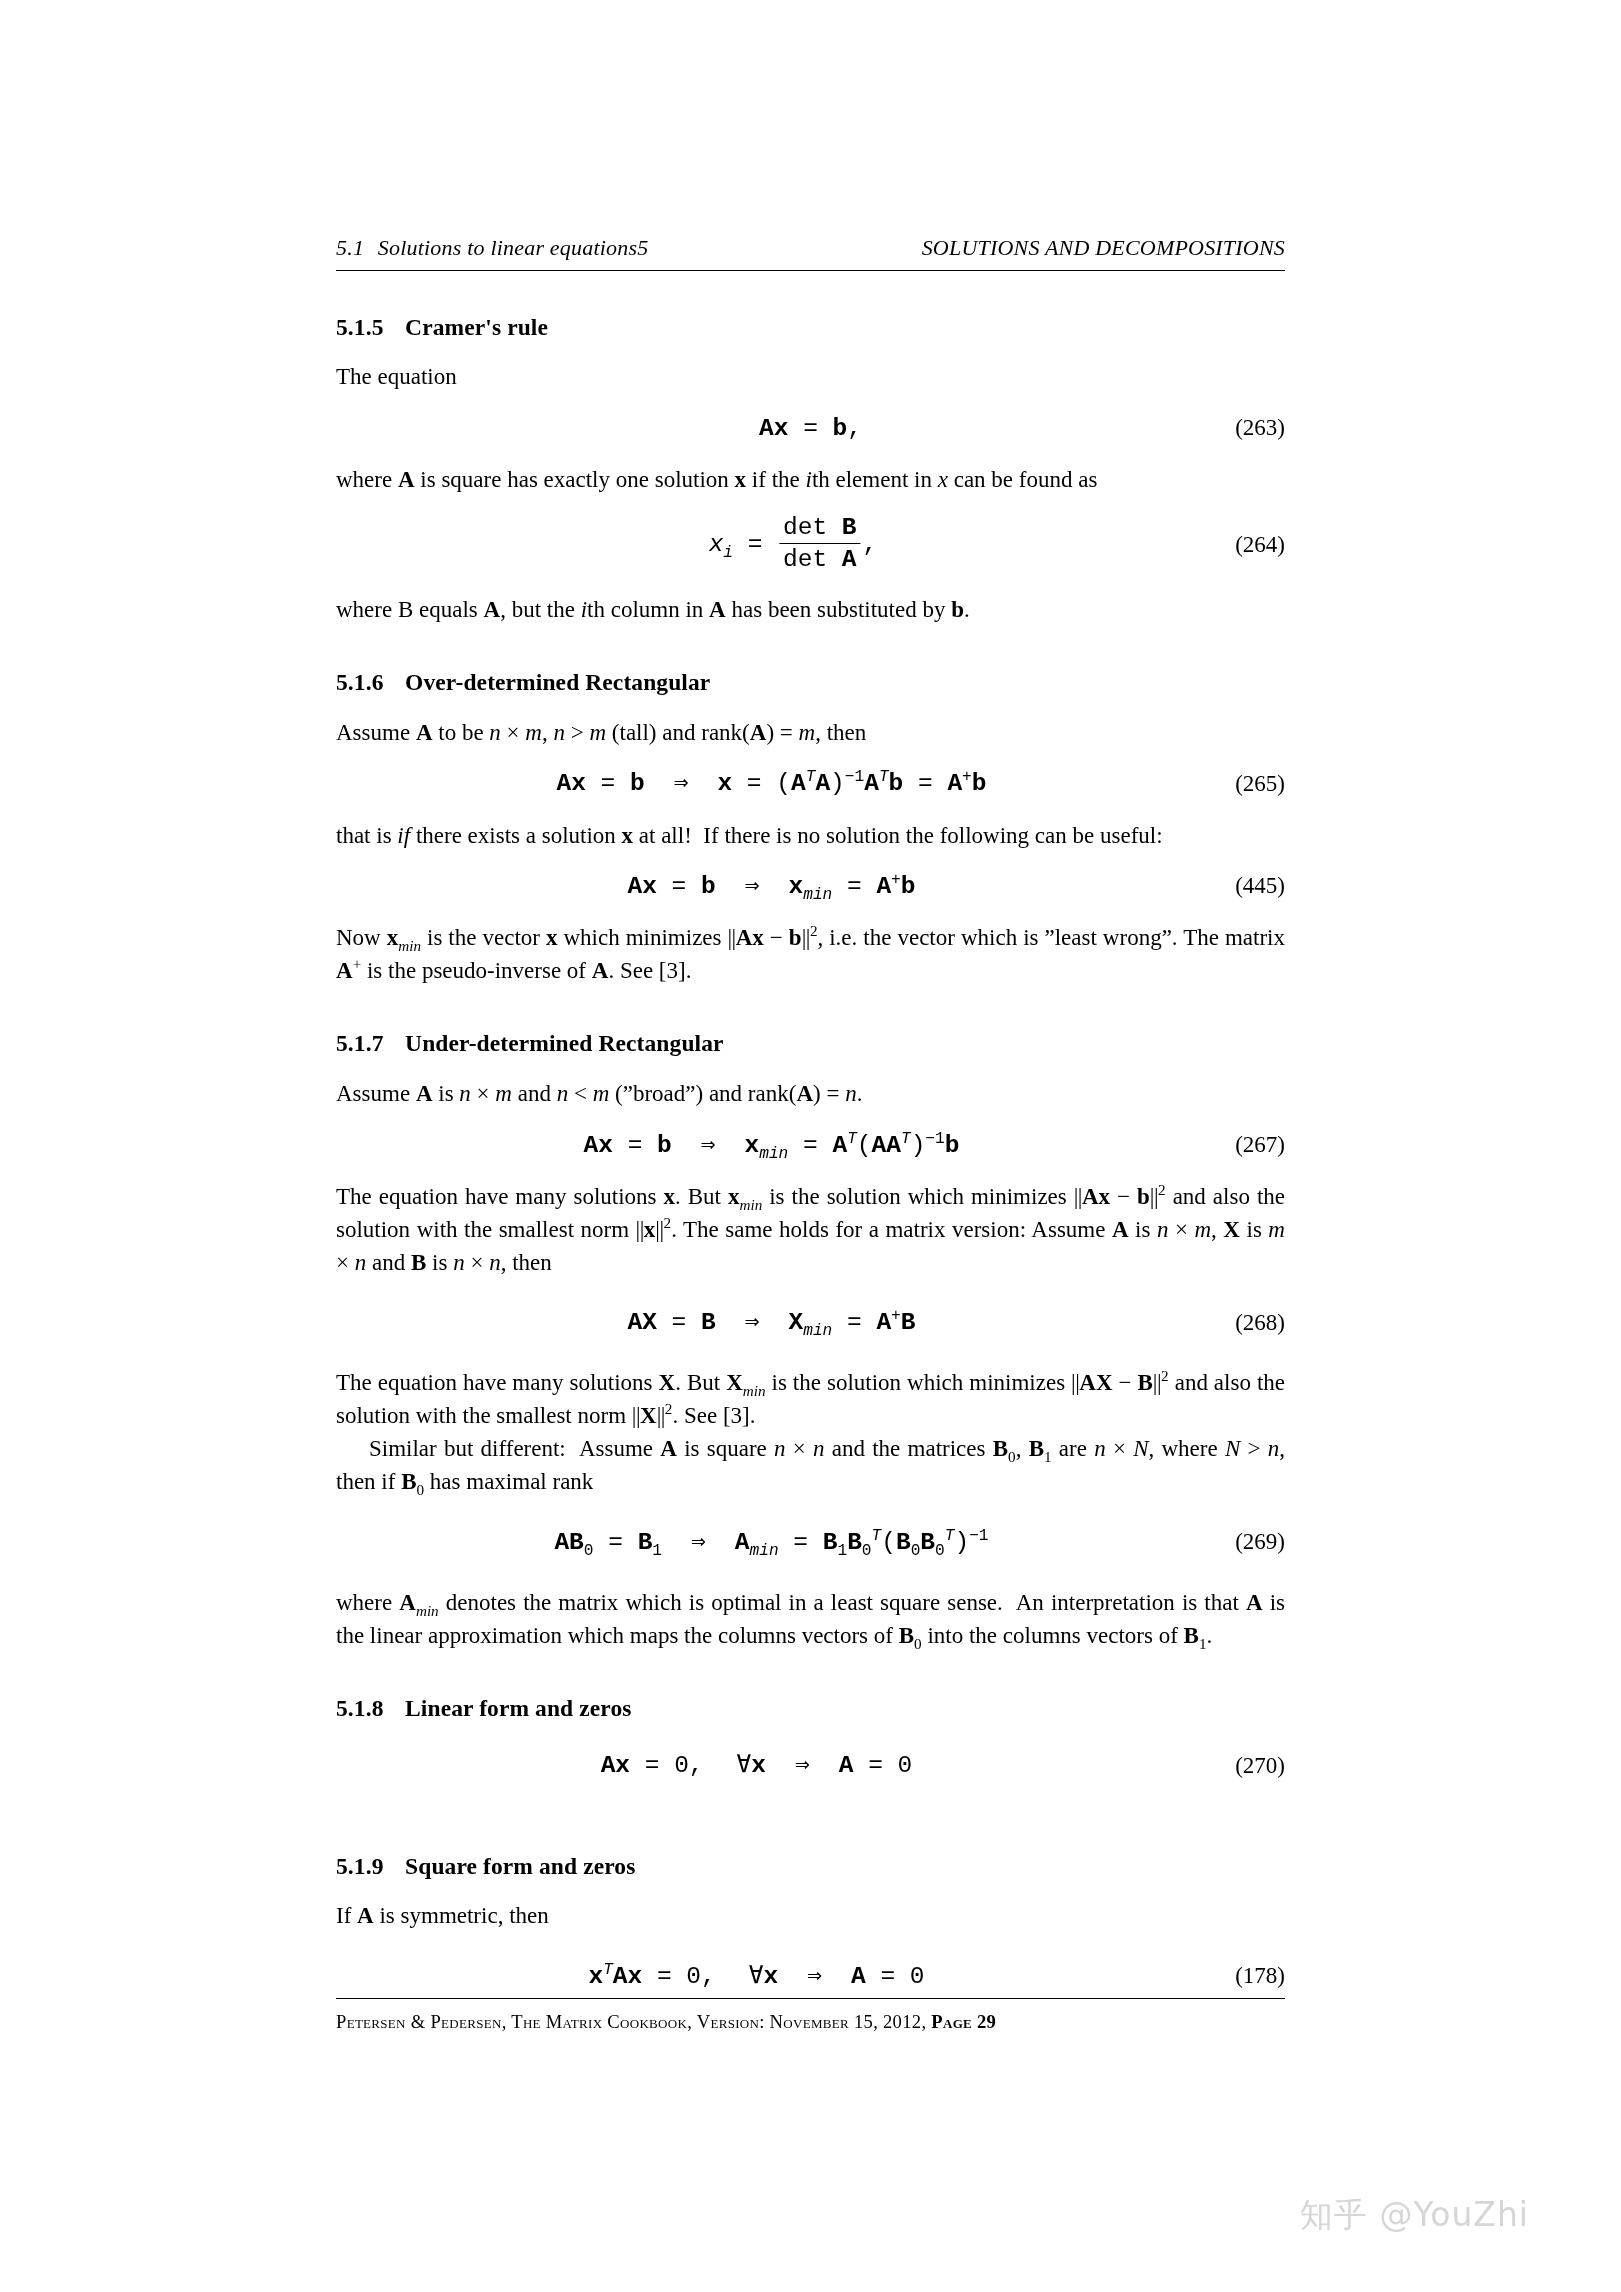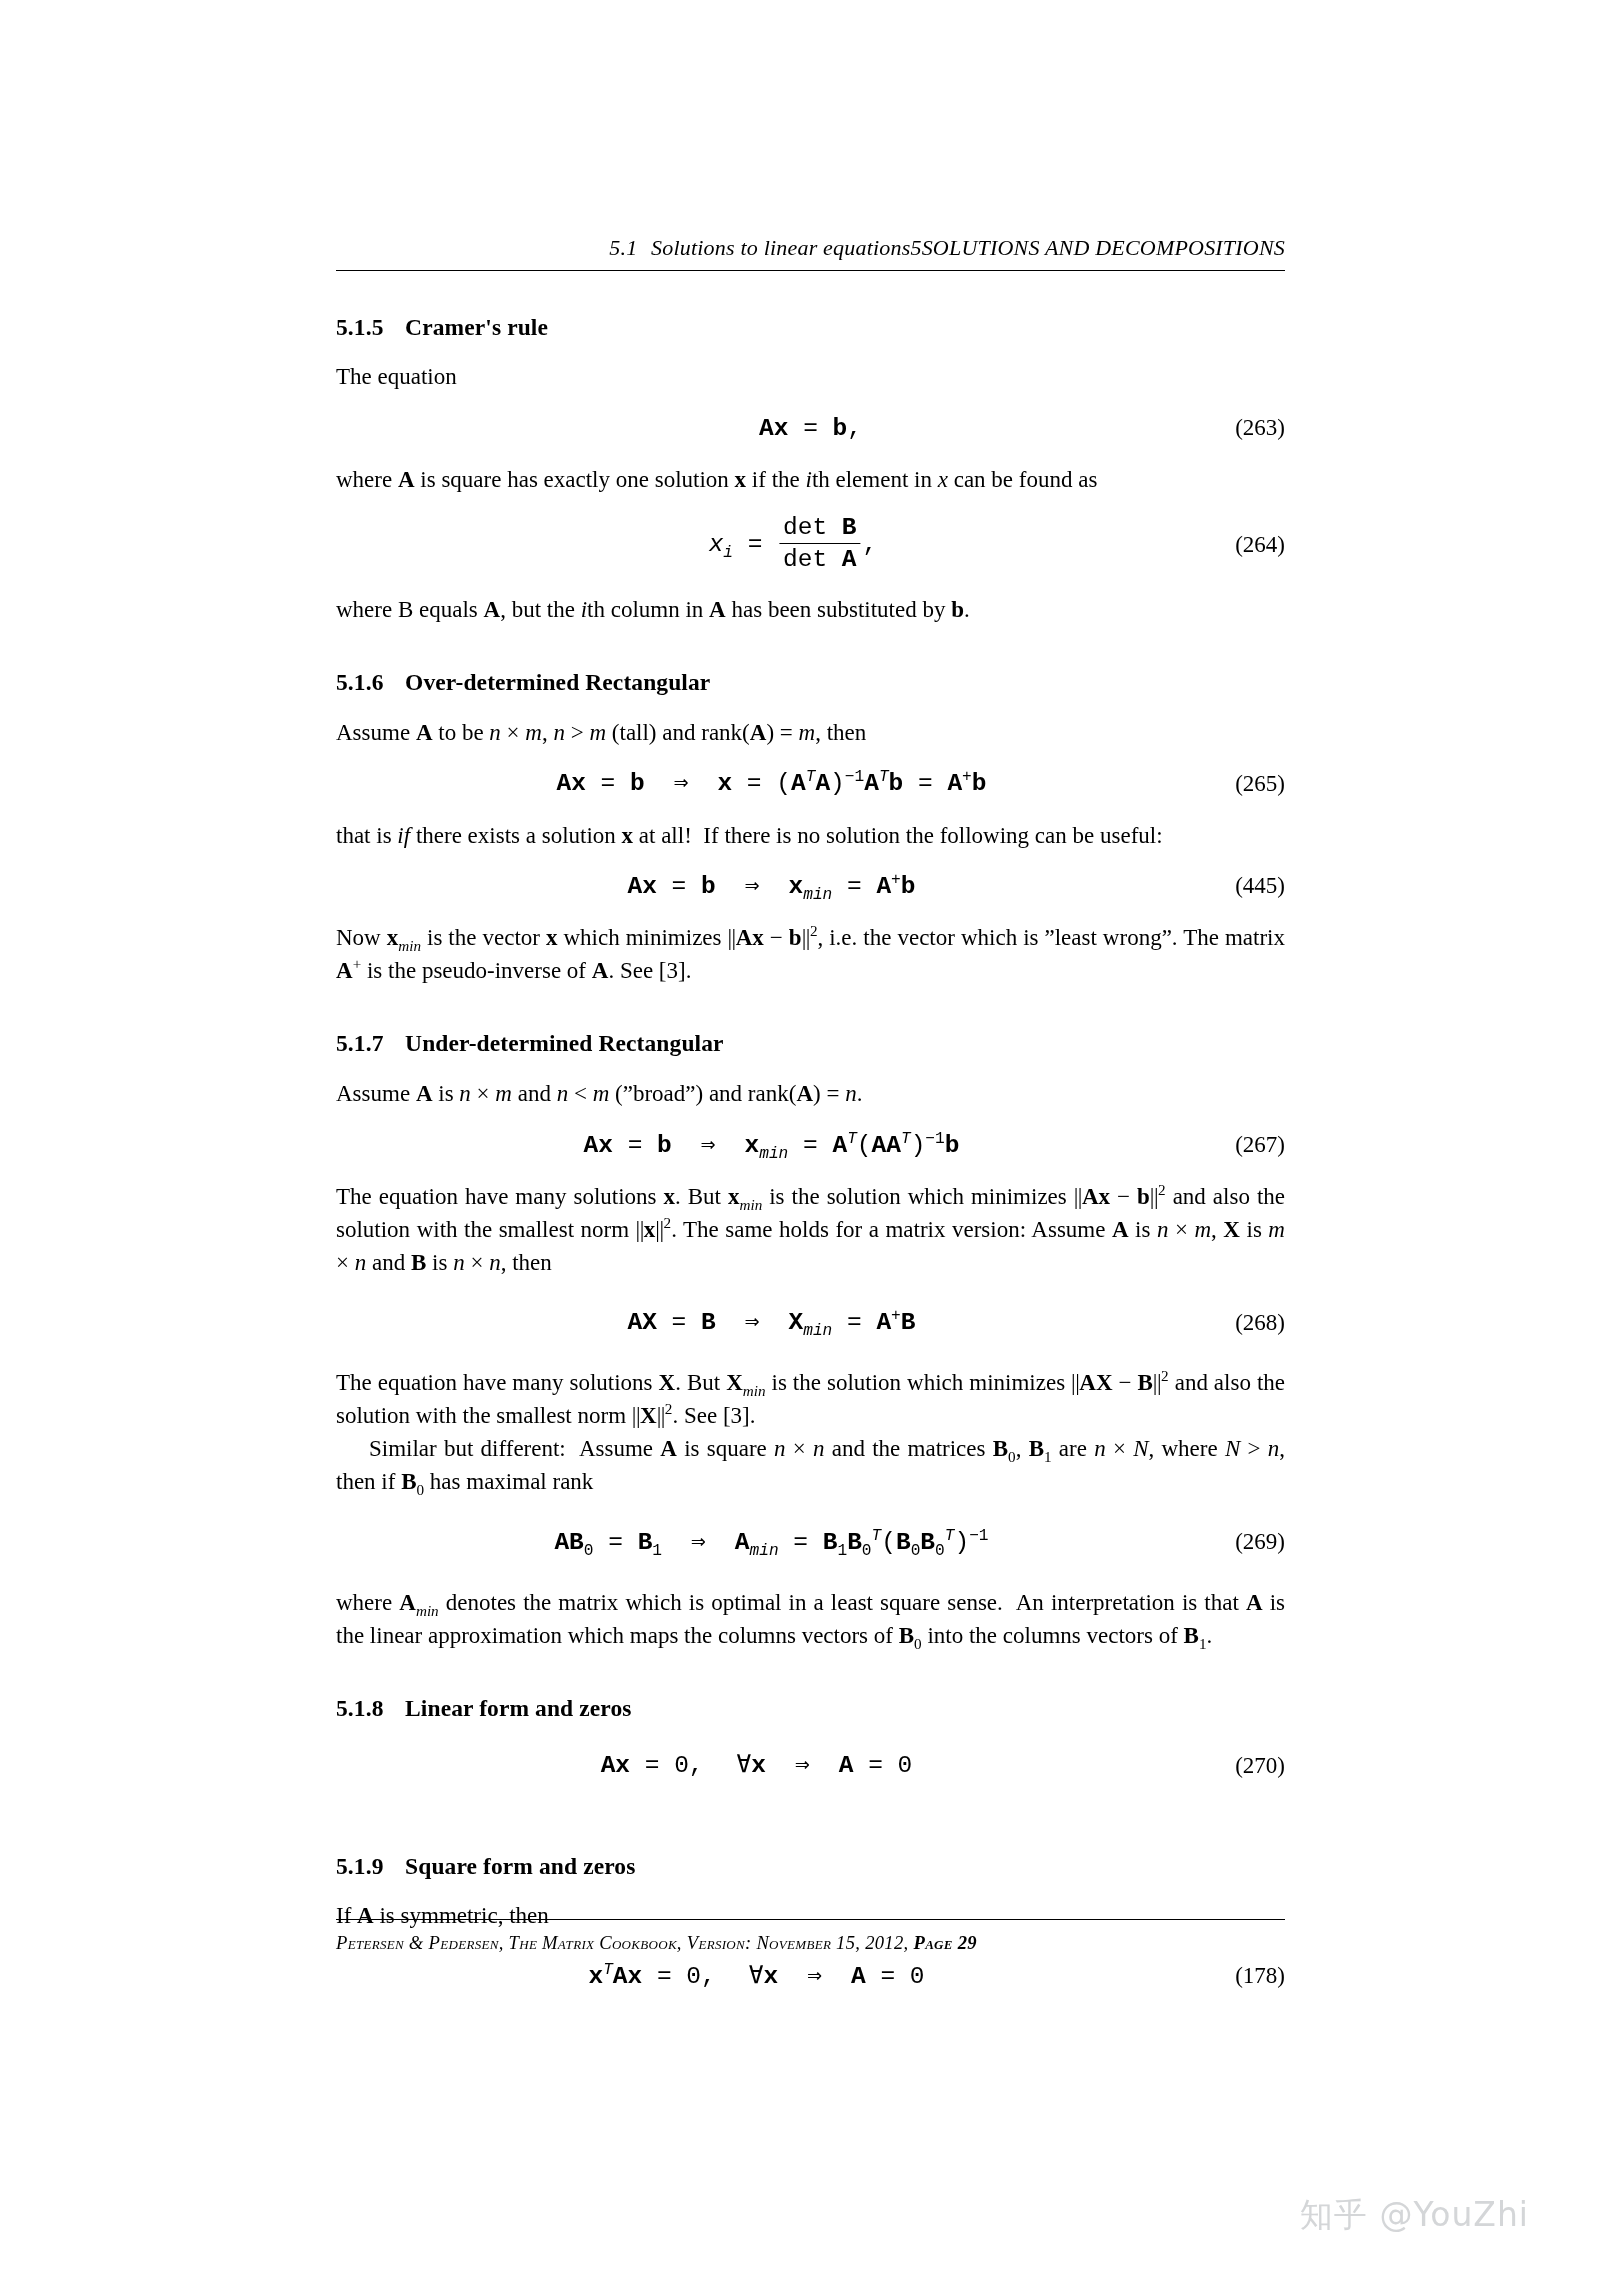--- a/index.html
+++ b/index.html
@@ -19,21 +19,21 @@
   .content {
     position: absolute;
     left: 336px;
     top: 235px;
     width: 949px;
   }
 
   
   .runhead {
     display: flex;
-    justify-content: flex-end;
+    justify-content: space-between;
     align-items: baseline;
     font-style: italic;
     font-size: 22px;
     letter-spacing: 0.2px;
     padding-bottom: 8.8px;
     border-bottom: 1.6px solid #000;
   }
   .runhead .left { white-space: nowrap; }
   .runhead .right { white-space: nowrap; }
   .runhead .secno { margin-right: 13.7px; }
@@ -111,23 +111,22 @@
     top: -1px;
     margin: 0 2px;
   }
   .frac .num { display: block; padding: 0 3.9px 2px 3.9px; }
   .frac .den { display: block; padding: 2px 3.9px 0 3.9px; border-top: 1.5px solid #000; }
 
   
   .footer {
     position: absolute;
     left: 336px;
-    top: 1919px;
+    top: 1998px;
     width: 949px;
-    font-style: italic;
   }
   .footer .rule {
     border-top: 1.6px solid #000;
     margin-bottom: 11.8px;
   }
   .footer .ftext {
     font-size: 18.6px;
     font-variant: small-caps;
     letter-spacing: 0.3px;
     white-space: nowrap;

